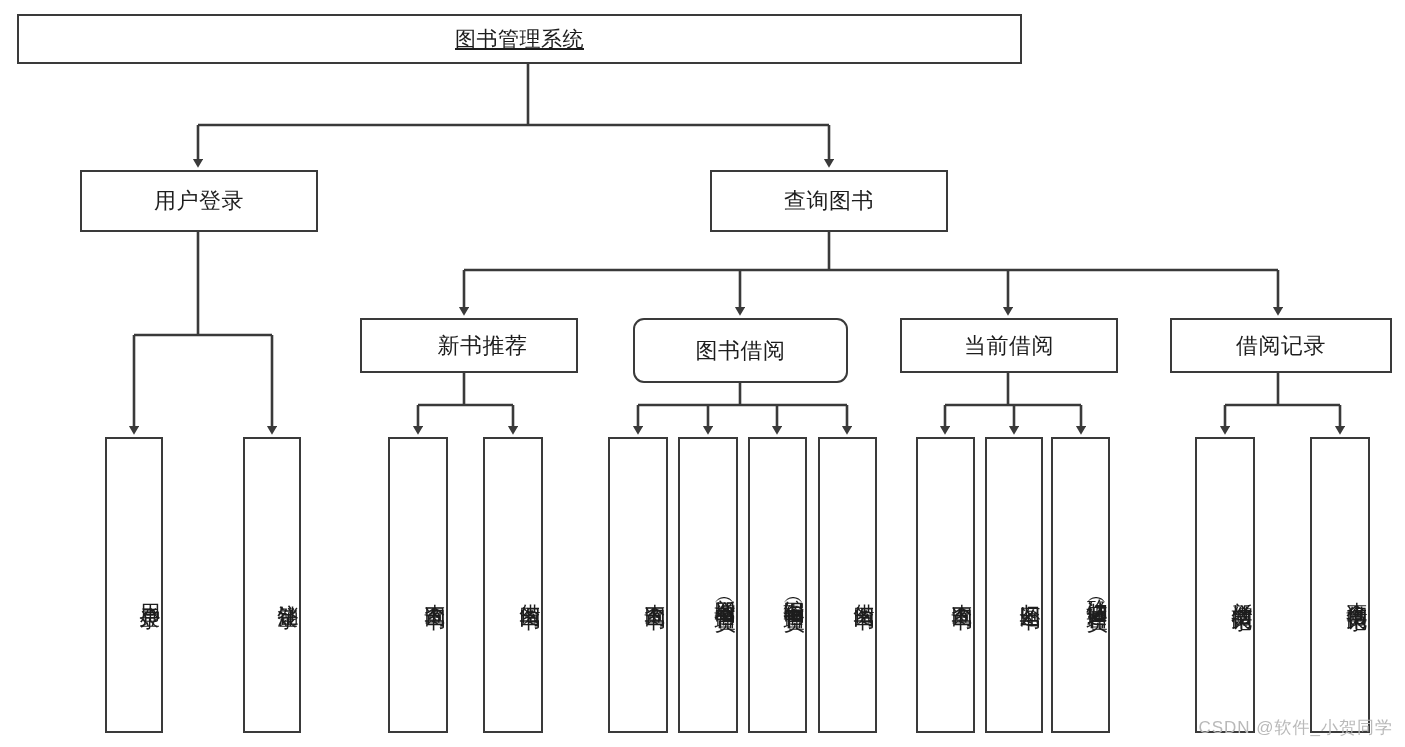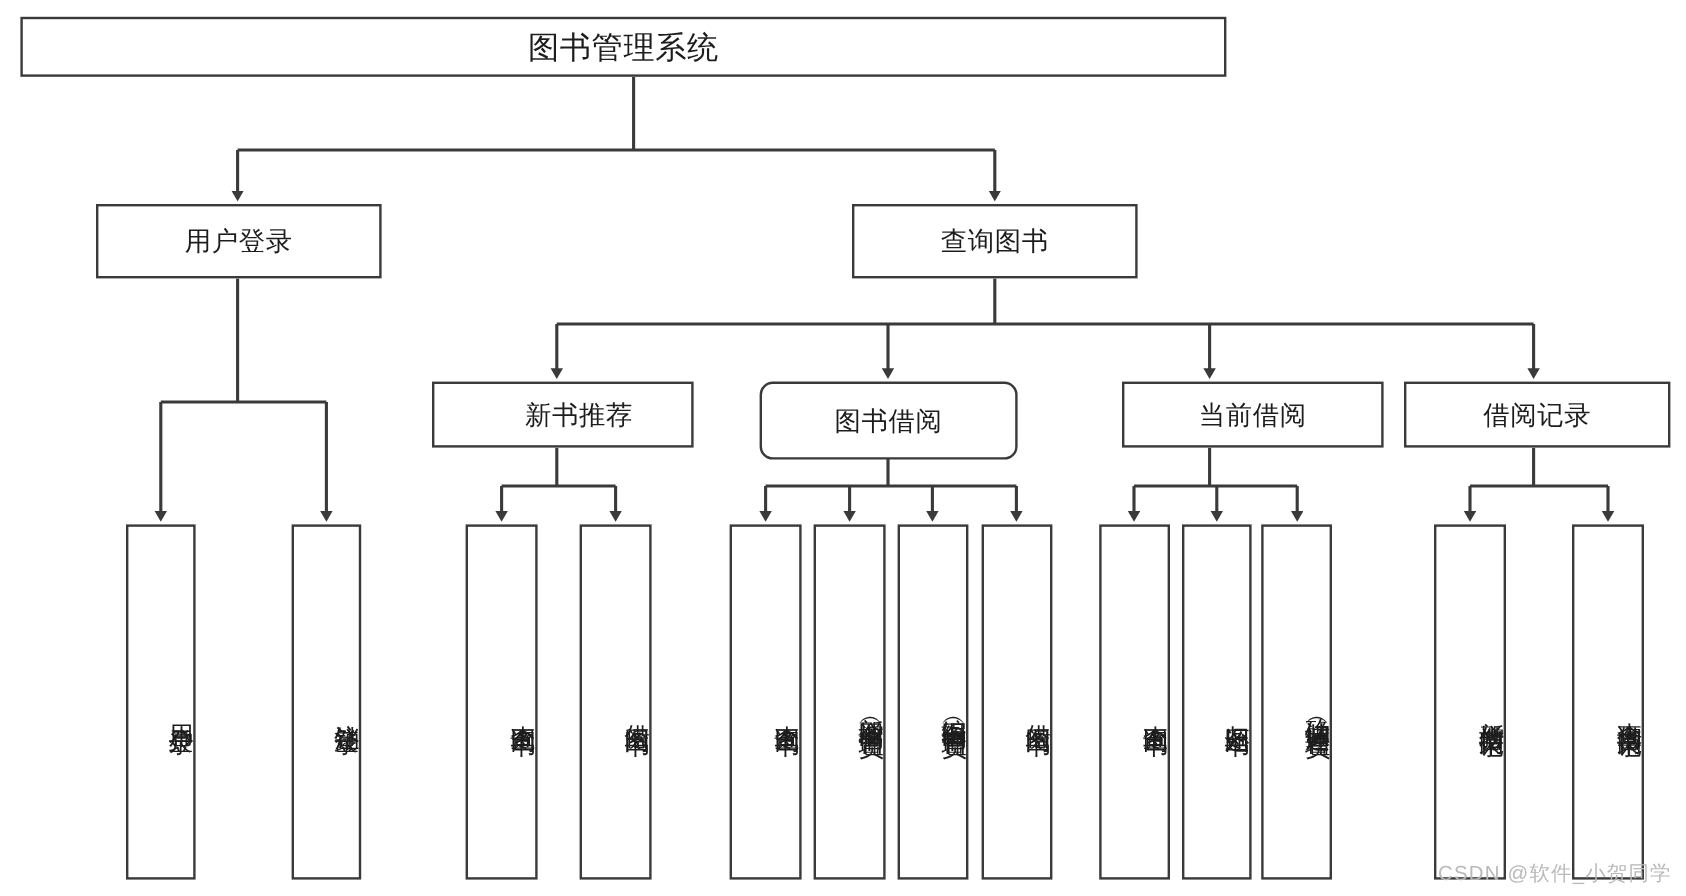--- a/index.html
+++ b/index.html
@@ -33,21 +33,21 @@
     background: #ffffff;
     display: flex;
     align-items: center;
     justify-content: center;
     color: #1d1d1d;
     font-size: 22px;
     line-height: 1.25;
     letter-spacing: 0.5px;
     white-space: nowrap;
   }
-  .node.root     { font-size: 26px; }
+  .node.root     { font-size: 21px; text-decoration: underline; }
   .node.level2   { font-size: 22px; }
   .node.level3   { font-size: 22px; }
   .node.leaf {
     font-size: 21px;
     writing-mode: vertical-rl;
     text-orientation: upright;
     align-items: flex-start;
     justify-content: center;
     padding-top: 12px;
     letter-spacing: 2px;
@@ -138,21 +138,21 @@
   <div class="node level2" style="left:710px; top:170px; width:238px; height:62px;">
     <span class="lbl">查询图书</span>
   </div>
 
   <div class="node level3" style="left:360px; top:318px; width:218px; height:55px;padding-left:27px;">
     <span class="lbl">新书推荐</span>
   </div>
   <div class="node level3" style="left:633px; top:318px; width:215px; height:65px;border-radius:11px;">
     <span class="lbl">图书借阅</span>
   </div>
-  <div class="node level3" style="left:935px; top:318px; width:218px; height:55px;">
+  <div class="node level3" style="left:900px; top:318px; width:218px; height:55px;">
     <span class="lbl">当前借阅</span>
   </div>
   <div class="node level3" style="left:1170px; top:318px; width:222px; height:55px;">
     <span class="lbl">借阅记录</span>
   </div>
 
   <div class="node leaf" style="left:105px; top:437px; width:58px; height:296px;">
     <span class="lbl">用户登录</span>
   </div>
   <div class="node leaf" style="left:243px; top:437px; width:58px; height:296px;">

